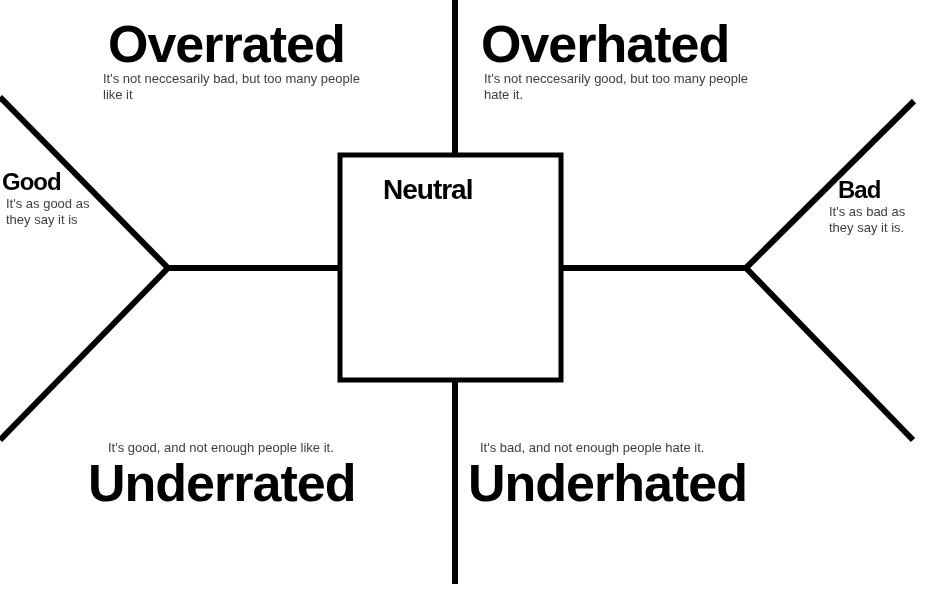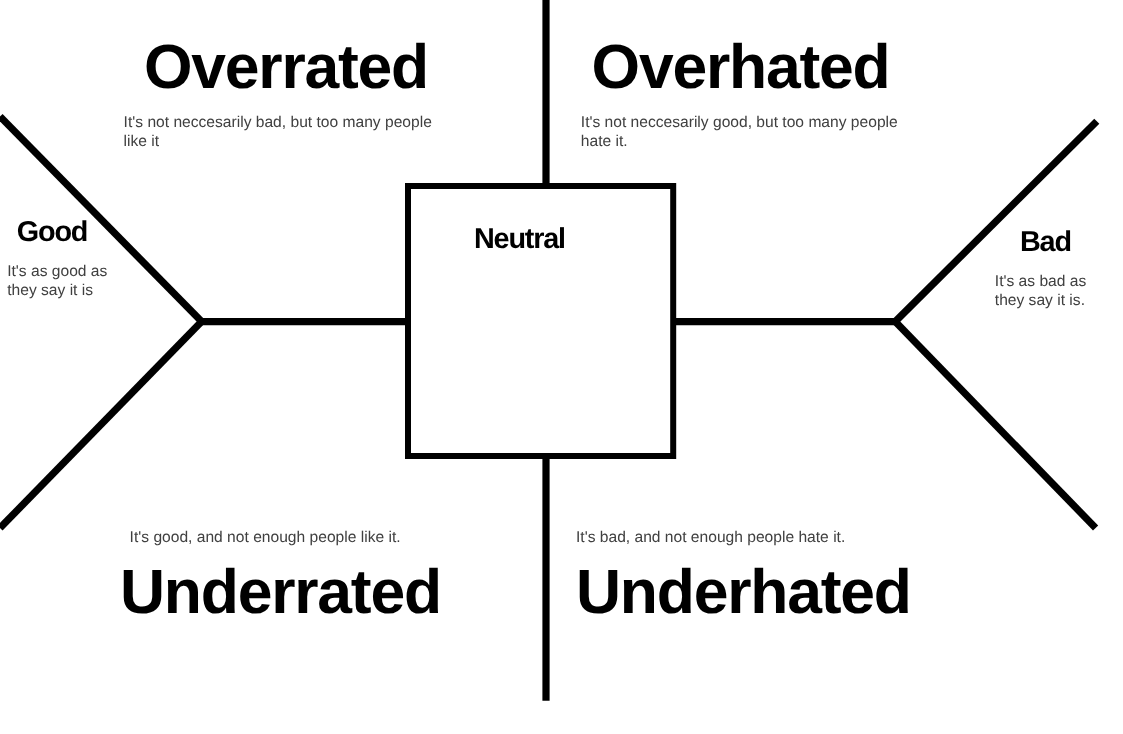--- a/index.html
+++ b/index.html
@@ -25,30 +25,30 @@
   .label-group {
     position: absolute;
   }
   .heading {
     font-family: "Liberation Sans", sans-serif;
     font-weight: bold;
     color: #000000;
     letter-spacing: -1px;
     white-space: nowrap;
     line-height: 1.0;
-    margin: 12px;
+    margin: 0;
   }
   .heading-xl {
     font-size: 52px;
   }
   .heading-md {
     font-size: 24px;
   }
   .heading-box {
-    font-size: 24px;
+    font-size: 28px;
   }
   .subtitle {
     font-family: "Liberation Sans", sans-serif;
     font-size: 13px;
     color: #404040;
     line-height: 1.22;
     margin: 0;
   }
   
   #overrated-group   { left: 108px; top: 18px; }

